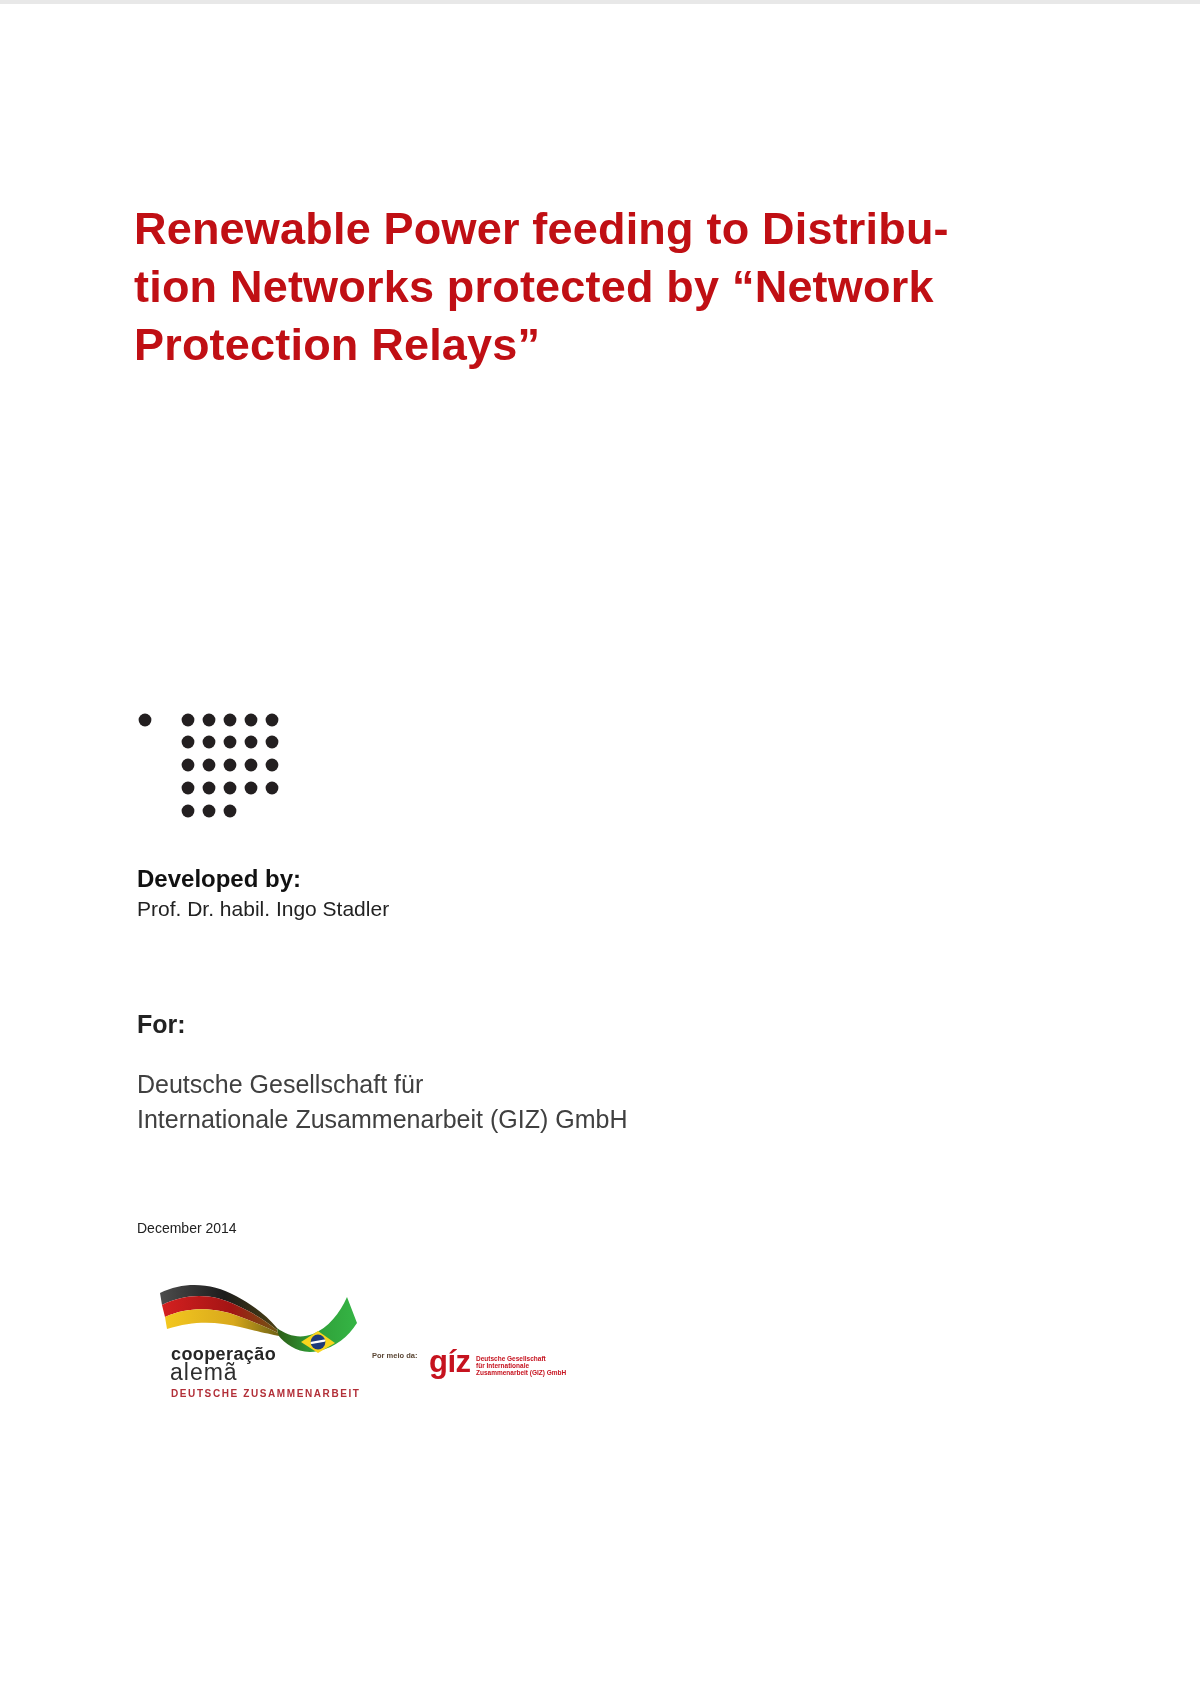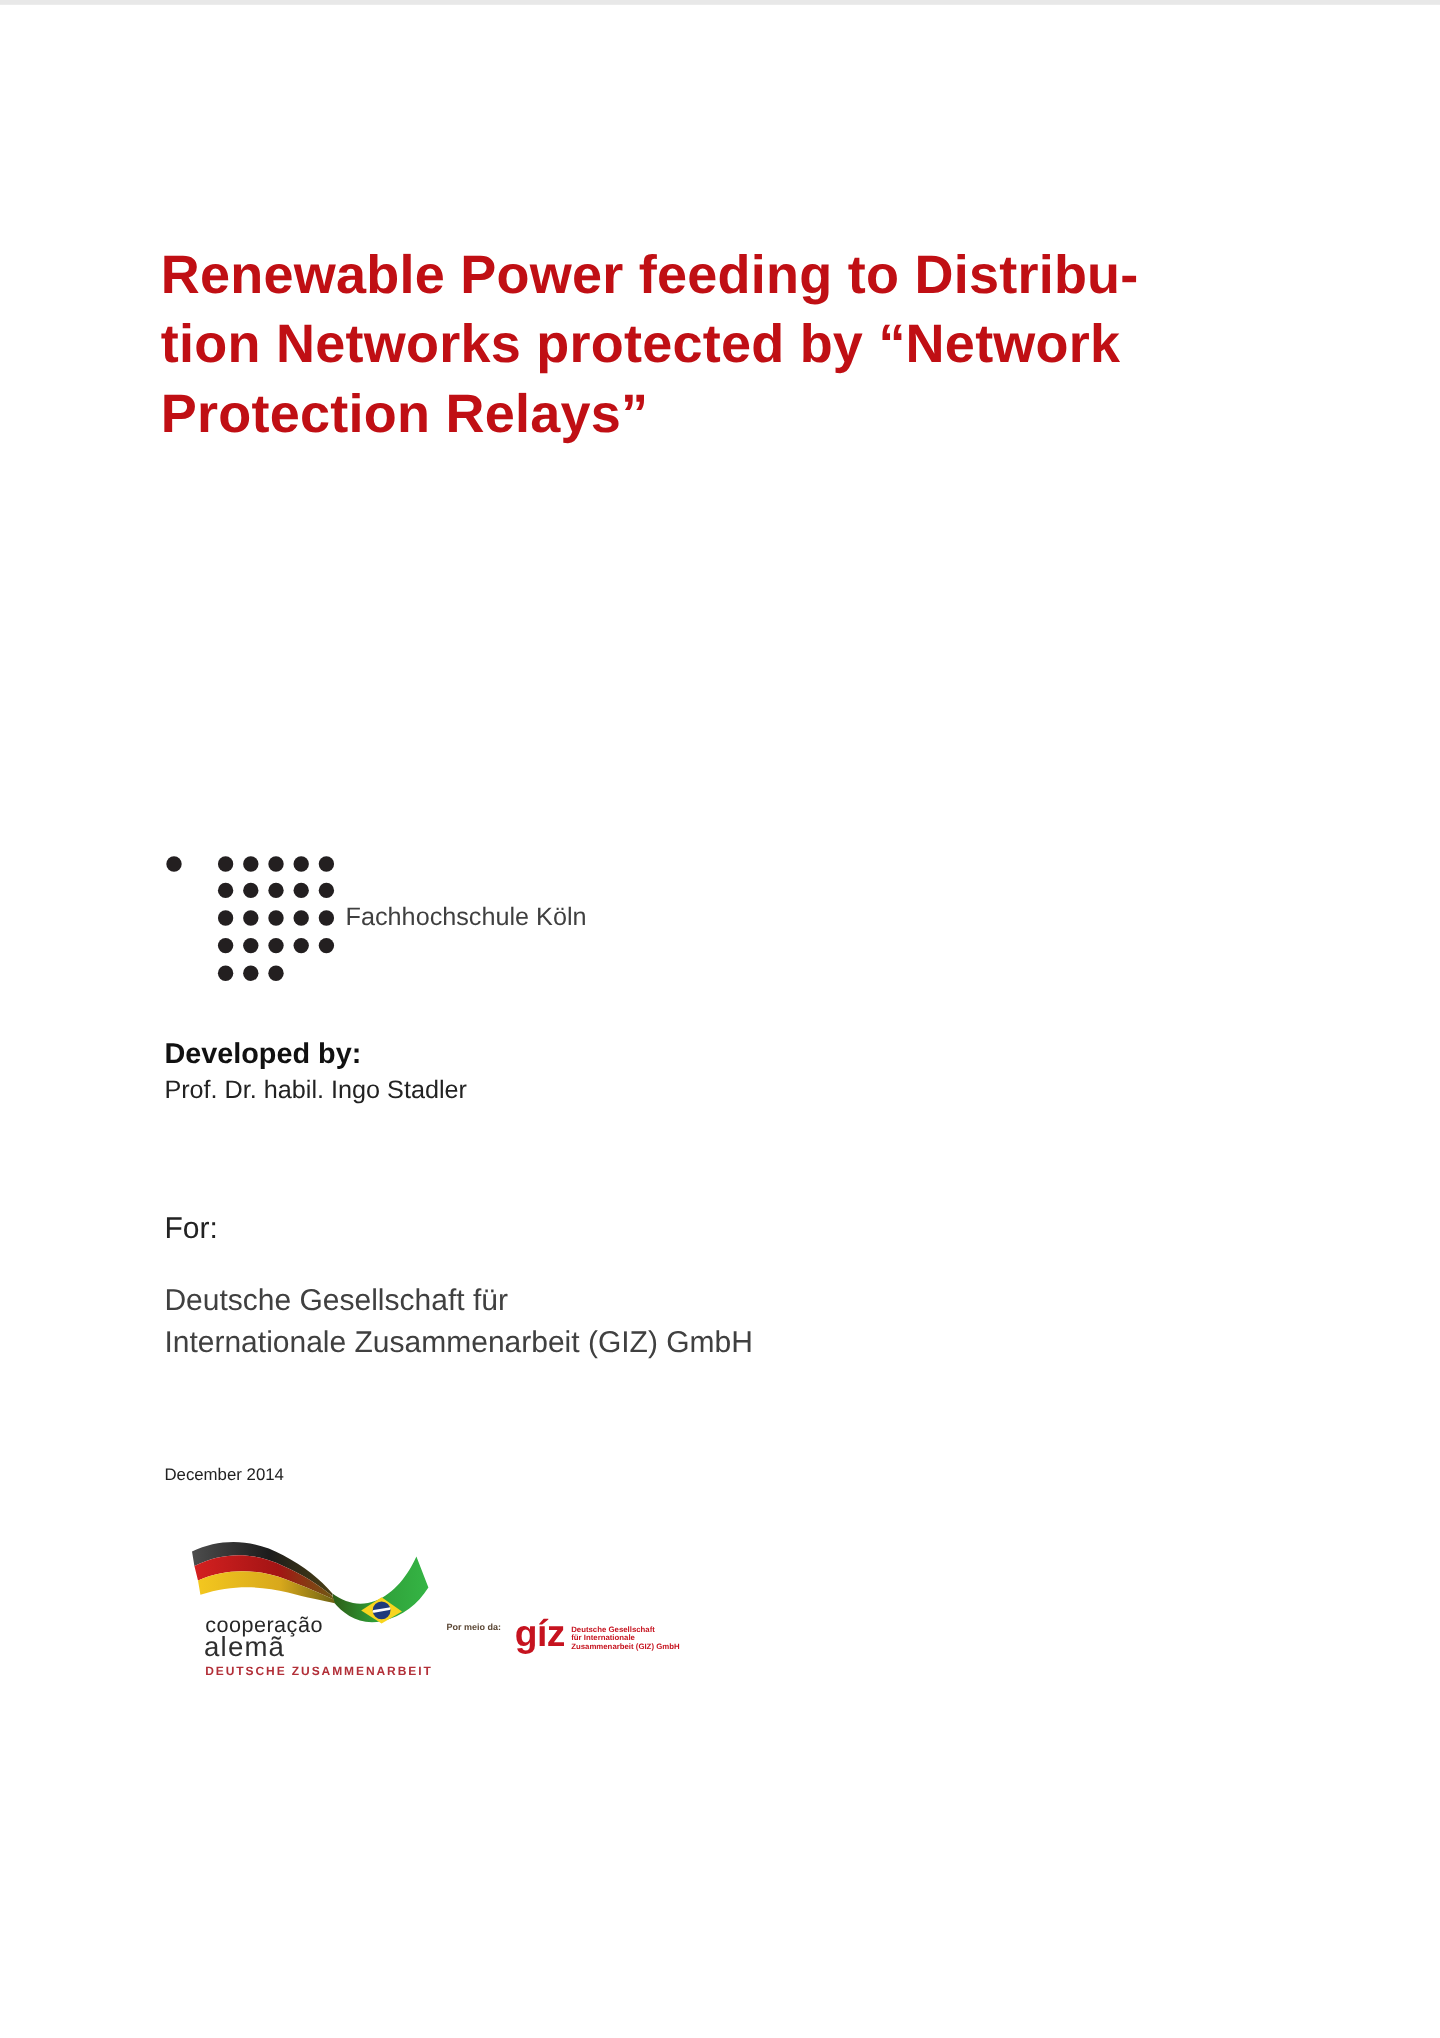--- a/index.html
+++ b/index.html
@@ -26,27 +26,27 @@
   }
 
   .fh-logo-dots { position:absolute; left:132px; top:703px; }
   .fh-logo-text {
     position:absolute; left:288px; top:749px;
     font-size:21px; line-height:23px; color:#3f3f3f;
   }
 
   .developed-label { position:absolute; left:137px; top:861px; font-size:24px; font-weight:bold; color:#111; }
   .author        { position:absolute; left:137px; top:893px; font-size:21px; color:#222; }
-  .for-label     { position:absolute; left:137px; top:1006px; font-size:25px; color:#222; }
+  .for-label     { position:absolute; left:137px; top:1006px; font-size:25px; color:#222;font-weight:bold; }
   .org-block     { position:absolute; left:137px; top:1063px; font-size:25px; line-height:35px; color:#404040; }
   .doc-date      { position:absolute; left:137px; top:1216px; font-size:14px; color:#222; }
 
   .ribbon-logo   { position:absolute; left:150px; top:1275px; }
 
-  .coop-line1 { position:absolute; left:171px; top:1340px; font-size:18px; font-weight:normal; color:#262626; letter-spacing:0.4px; }
+  .coop-line1 { position:absolute; left:171px; top:1340px; font-size:18px; font-weight:bold; color:#262626; letter-spacing:0.4px; }
   .coop-line2 { position:absolute; left:170px; top:1355px; font-size:23px; font-weight:normal; color:#2e2e2e; letter-spacing:1px; }
   .coop-line3 { position:absolute; left:171px; top:1384px; font-size:10px; font-weight:bold; color:#b22f38; letter-spacing:1.6px; }
 
   .por-meio { position:absolute; left:372px; top:1347px; font-size:7.5px; font-weight:bold; color:#5a4634; }
 
   .giz-wordmark {
     position:absolute; left:429px; top:1342px;
     font-size:31px; font-weight:bold; color:#c6131f; line-height:31px;
     letter-spacing:-0.5px;
   }
@@ -89,21 +89,20 @@
         <circle cx="77" cy="81" r="6.4"></circle>
         <circle cx="98" cy="81" r="6.4"></circle>
         <circle cx="119" cy="81" r="6.4"></circle>
         <circle cx="140" cy="81" r="6.4"></circle>
       <circle cx="56" cy="104" r="6.4"></circle>
         <circle cx="77" cy="104" r="6.4"></circle>
         <circle cx="98" cy="104" r="6.4"></circle>
     </g>
   </svg>
   <div class="fh-logo-text">
-    <span class="line">Fachhochschule Köln</span>
   </div>
 
   <div class="developed-label">Developed by:</div>
   <div class="author">Prof. Dr. habil. Ingo Stadler</div>
 
   <div class="for-label">For:</div>
   <div class="org-block">
     <span class="line">Deutsche Gesellschaft für</span>
     <span class="line">Internationale Zusammenarbeit (GIZ) GmbH</span>
   </div>

